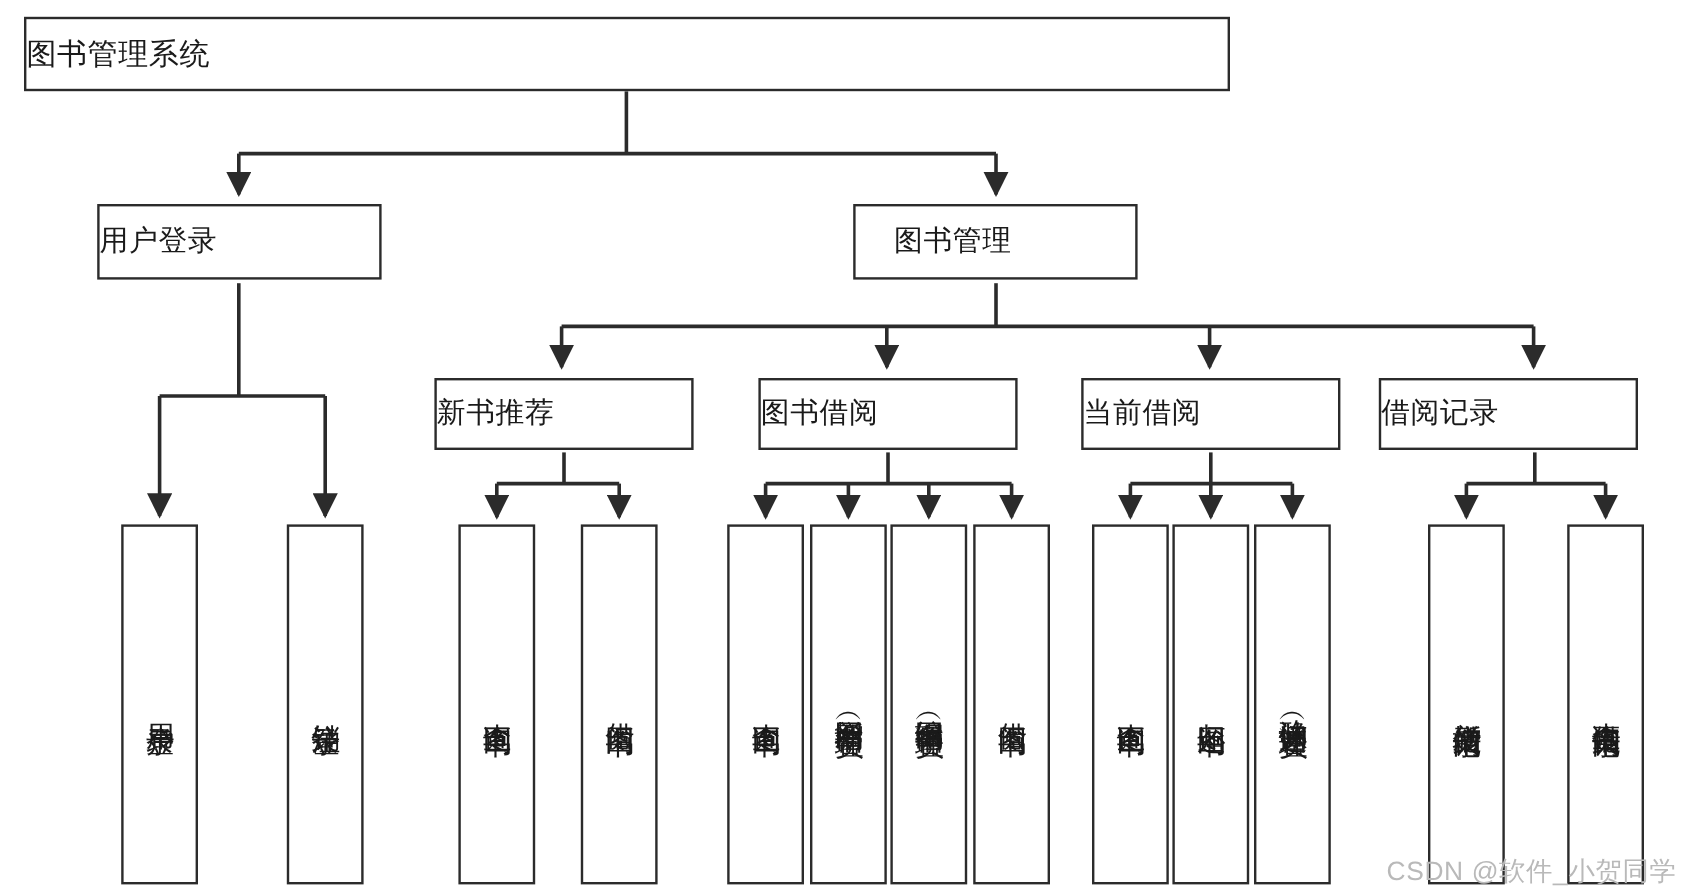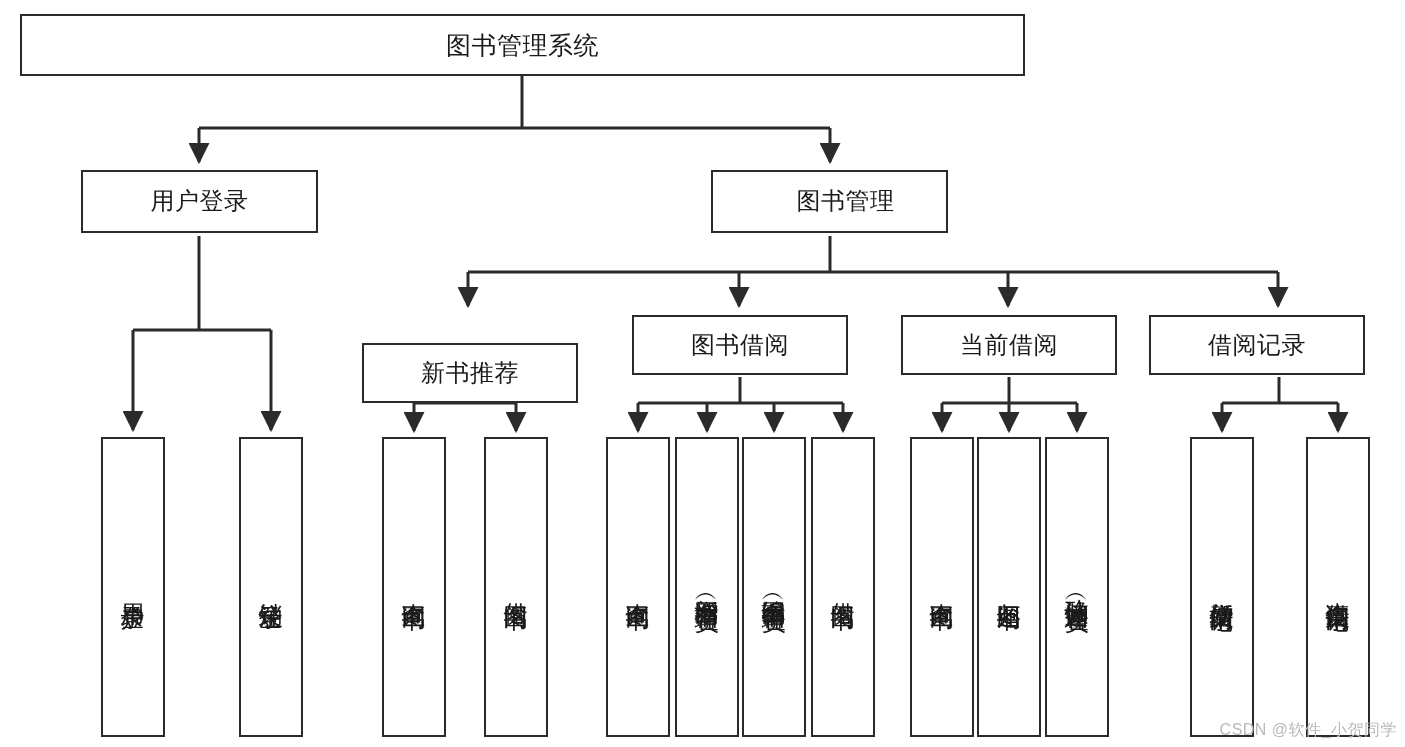--- a/index.html
+++ b/index.html
@@ -26,21 +26,21 @@
     height: 747px;
     pointer-events: none;
   }
   .node {
     position: absolute;
     box-sizing: border-box;
     background: #ffffff;
     border: 2.5px solid #2b2b2b;
     display: flex;
     align-items: center;
-    justify-content: center;
+    justify-content: flex-start;
     z-index: 2;
   }
   .node .label {
     display: block;
     text-align: center;
     line-height: 1.12;
     color: #1a1a1a;
     letter-spacing: 0.5px;
   }
   .node.h .label {
@@ -58,21 +58,21 @@
     text-orientation: upright;
     font-size: 24px;
     line-height: 1.05;
     letter-spacing: 1.5px;
     max-height: 270px;
   }
   #watermark {
     position: absolute;
     right: 8px;
     bottom: 6px;
-    font-size: 16px;
+    font-size: 22px;
     color: #b9b9b9;
     z-index: 5;
     white-space: nowrap;
     letter-spacing: 0.5px;
   }
 </style>
 </head>
 <body>
 
 <div id="canvas">
@@ -132,21 +132,21 @@
   </div>
 
   <div class="node h" style="left:81px; top:170px; width:237px; height:63px;">
     <span class="label">用户登录</span>
   </div>
 
   <div class="node h" style="left:711px; top:170px; width:237px; height:63px;padding-left:32px;">
     <span class="label">图书管理</span>
   </div>
 
-  <div class="node h" style="left:362px; top:315px; width:216px; height:60px;margin-top:28px;">
+  <div class="node h" style="left:362px; top:315px; width:216px; height:60px;">
     <span class="label">新书推荐</span>
   </div>
 
   <div class="node h" style="left:632px; top:315px; width:216px; height:60px;">
     <span class="label">图书借阅</span>
   </div>
 
   <div class="node h" style="left:901px; top:315px; width:216px; height:60px;">
     <span class="label">当前借阅</span>
   </div>

